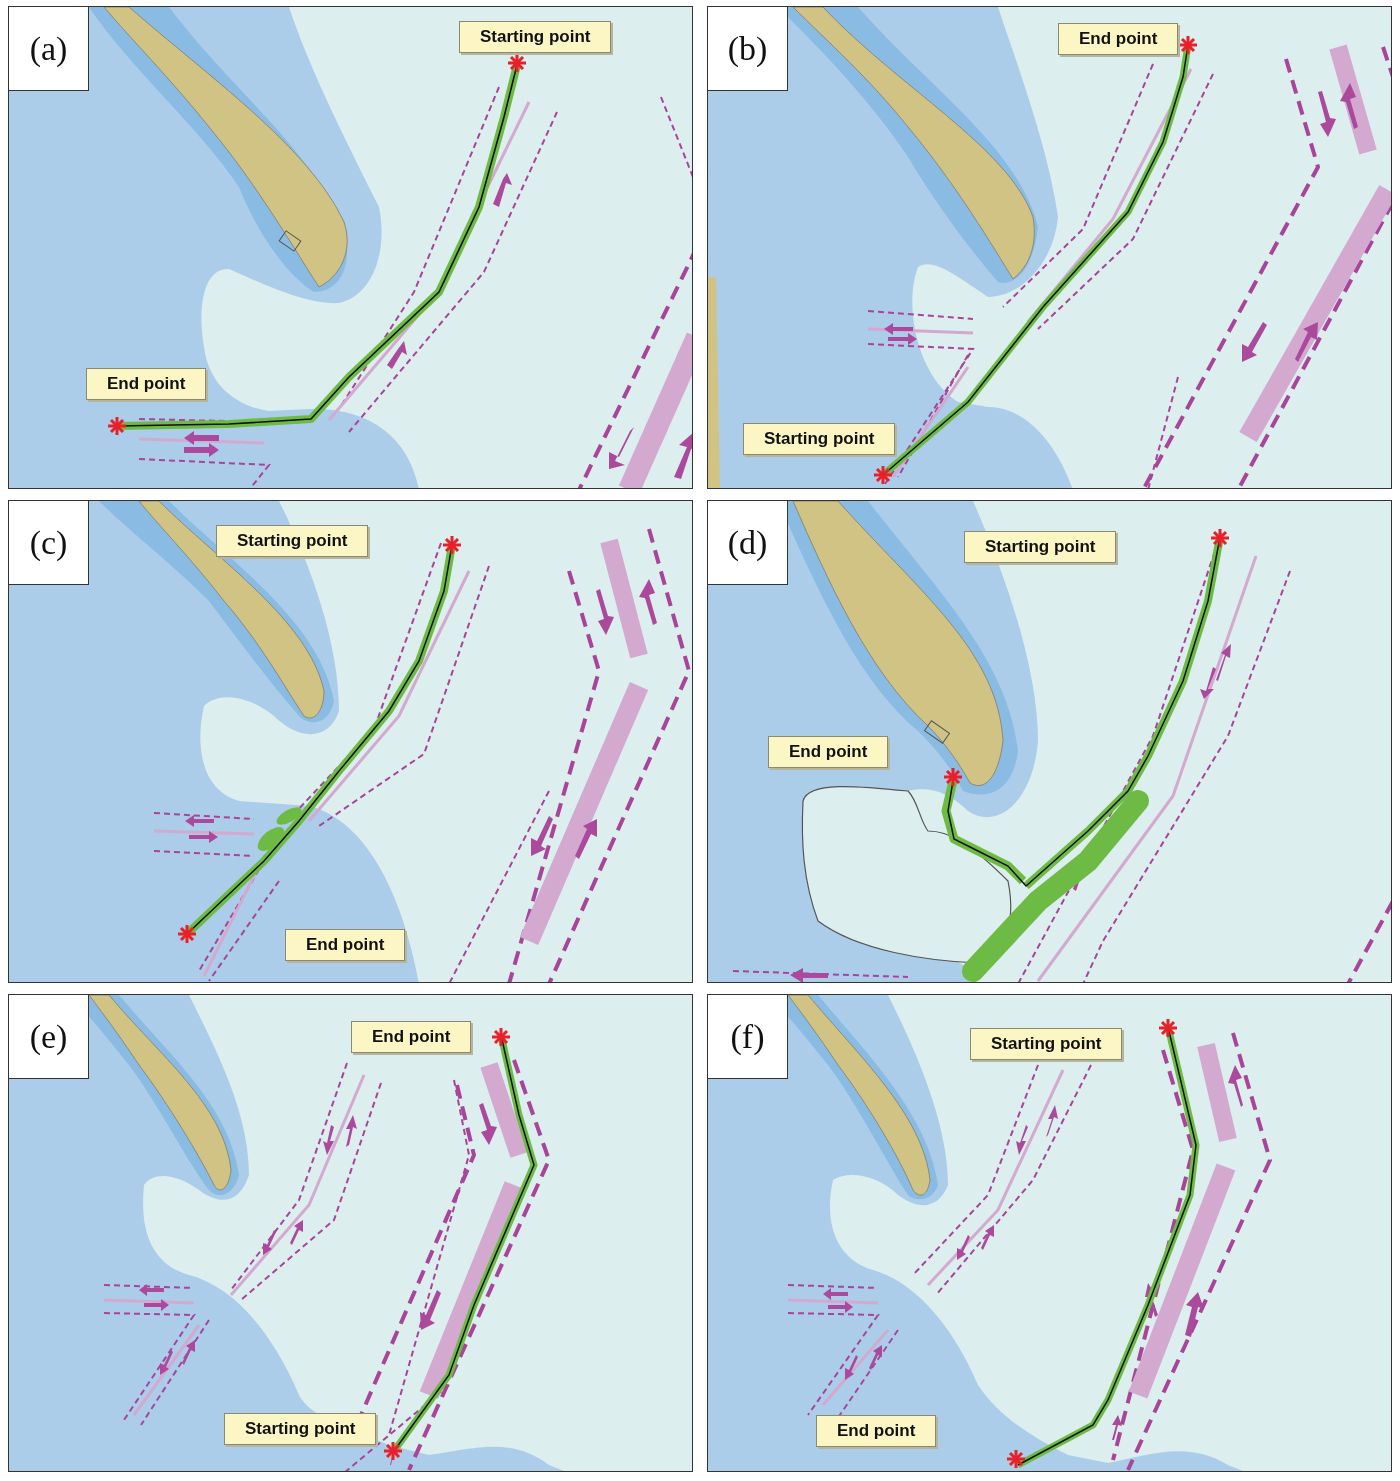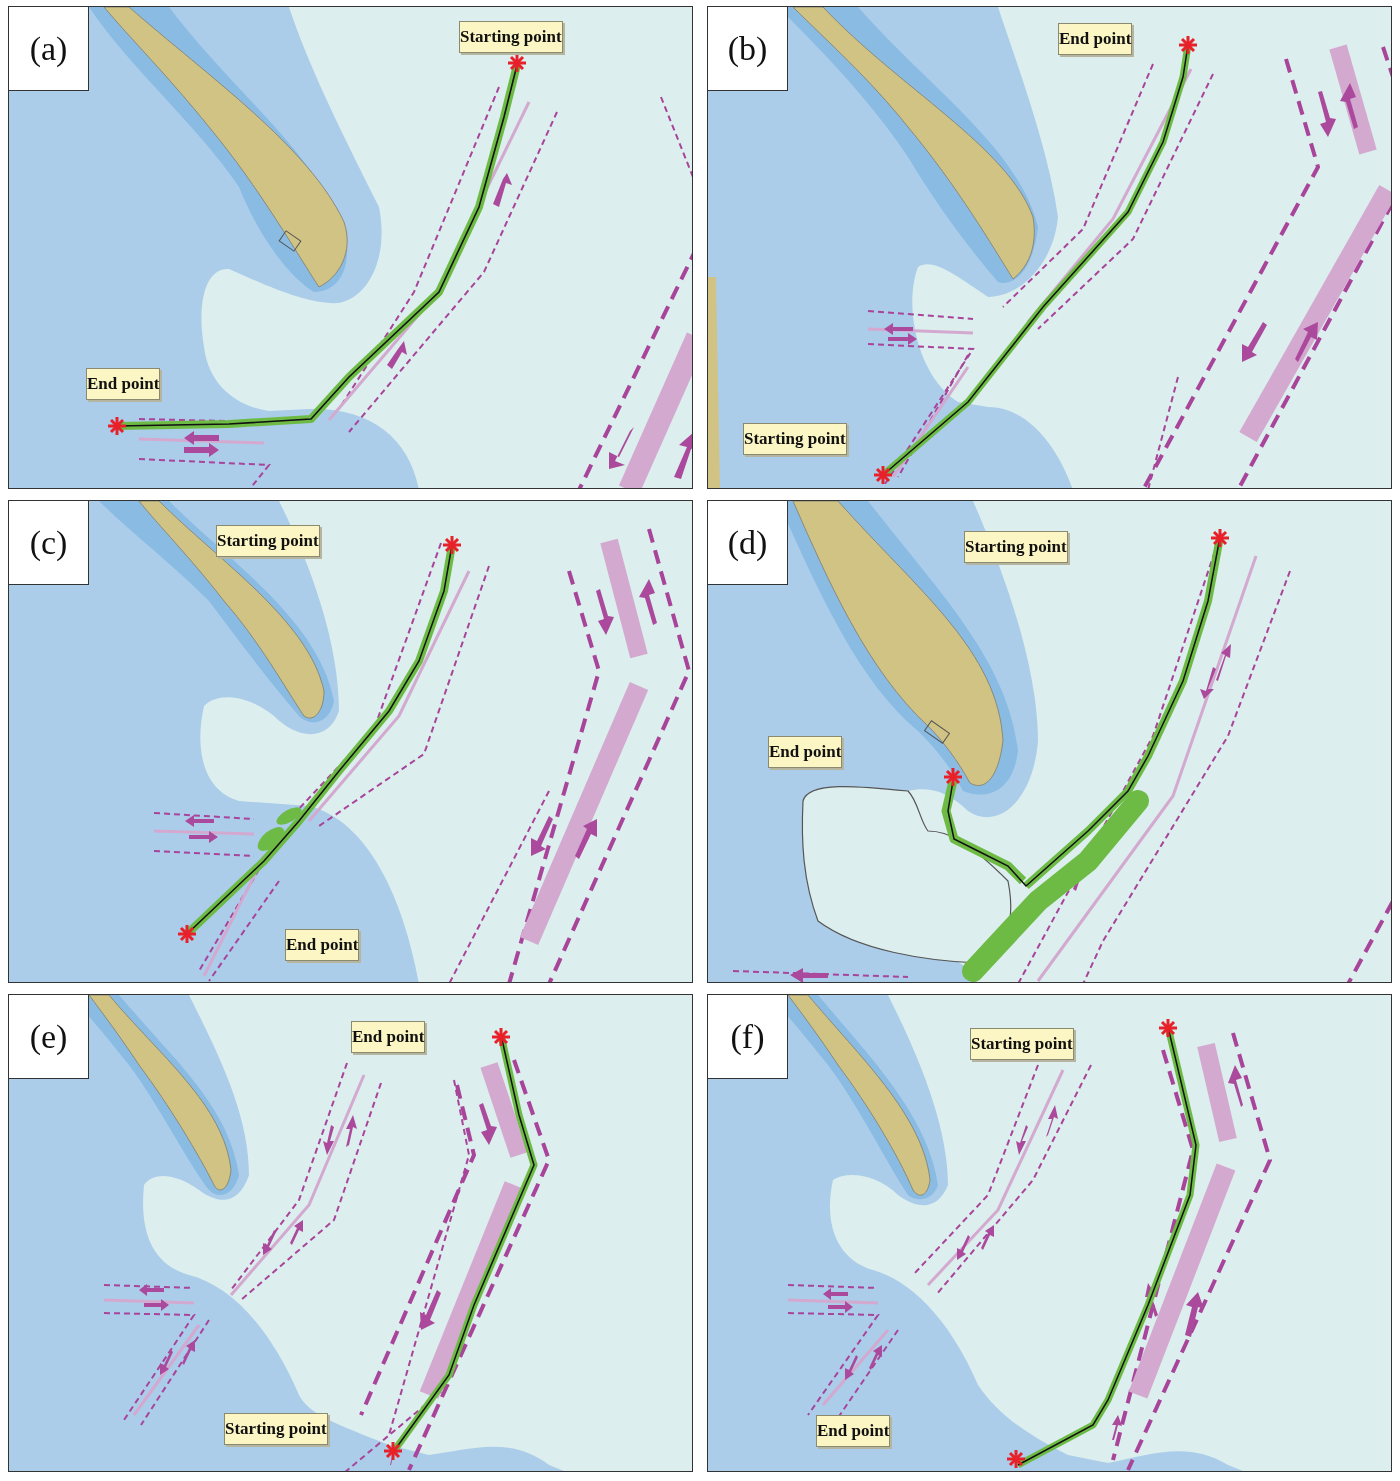--- a/index.html
+++ b/index.html
@@ -3,21 +3,21 @@
 <meta charset="utf-8">
 <style>
   html,body{margin:0;padding:0;background:#ffffff;}
   body{width:1400px;height:1481px;position:relative;overflow:hidden;font-family:"Liberation Sans",sans-serif;}
   .grid{position:absolute;left:0;top:0;width:1400px;height:1481px;}
   .panel{position:absolute;border:1.5px solid #333;box-sizing:border-box;overflow:hidden;background:#dceeed;}
   .panel svg{position:absolute;left:0;top:0;}
   .plabel{position:absolute;left:0;top:0;width:80px;height:84px;background:#fff;border-right:1.5px solid #333;border-bottom:1.5px solid #333;box-sizing:border-box;
     font-family:"Liberation Serif",serif;font-size:34px;display:flex;align-items:center;justify-content:center;color:#111;}
   .callout{position:absolute;background:#fbf6c4;border:1px solid #8a8a70;box-shadow:2px 2px 0 #b5b5a0;
-    font-family:Liberation Serif, serif;font-weight:bold;font-size:17px;color:#111;padding:5px 0;white-space:nowrap;box-sizing:border-box;}
+    font-family:Liberation Sans, sans-serif;font-weight:bold;font-size:17px;color:#111;padding:5px 20px;white-space:nowrap;box-sizing:border-box;}
 </style>
 </head>
 <body>
 
 <div class="grid">
 
   <div class="panel" style="left:8px;top:6px;width:685px;height:483px;">
     <svg width="685" height="483" viewBox="0 0 685 483">
       <path d="M0 0 H280 C300 60 330 120 370 200 C380 250 360 290 330 296 C300 298 260 280 220 262 C195 260 188 300 195 340 C200 380 230 400 260 404 L300 402 C360 400 400 430 410 483 H0 Z" fill="#abcdea"></path>
       <path d="M80 0 H160 C220 80 300 140 335 220 C345 260 330 285 305 285 C280 270 250 230 230 180 C190 120 120 60 80 0Z" fill="#89bbe3"></path>

